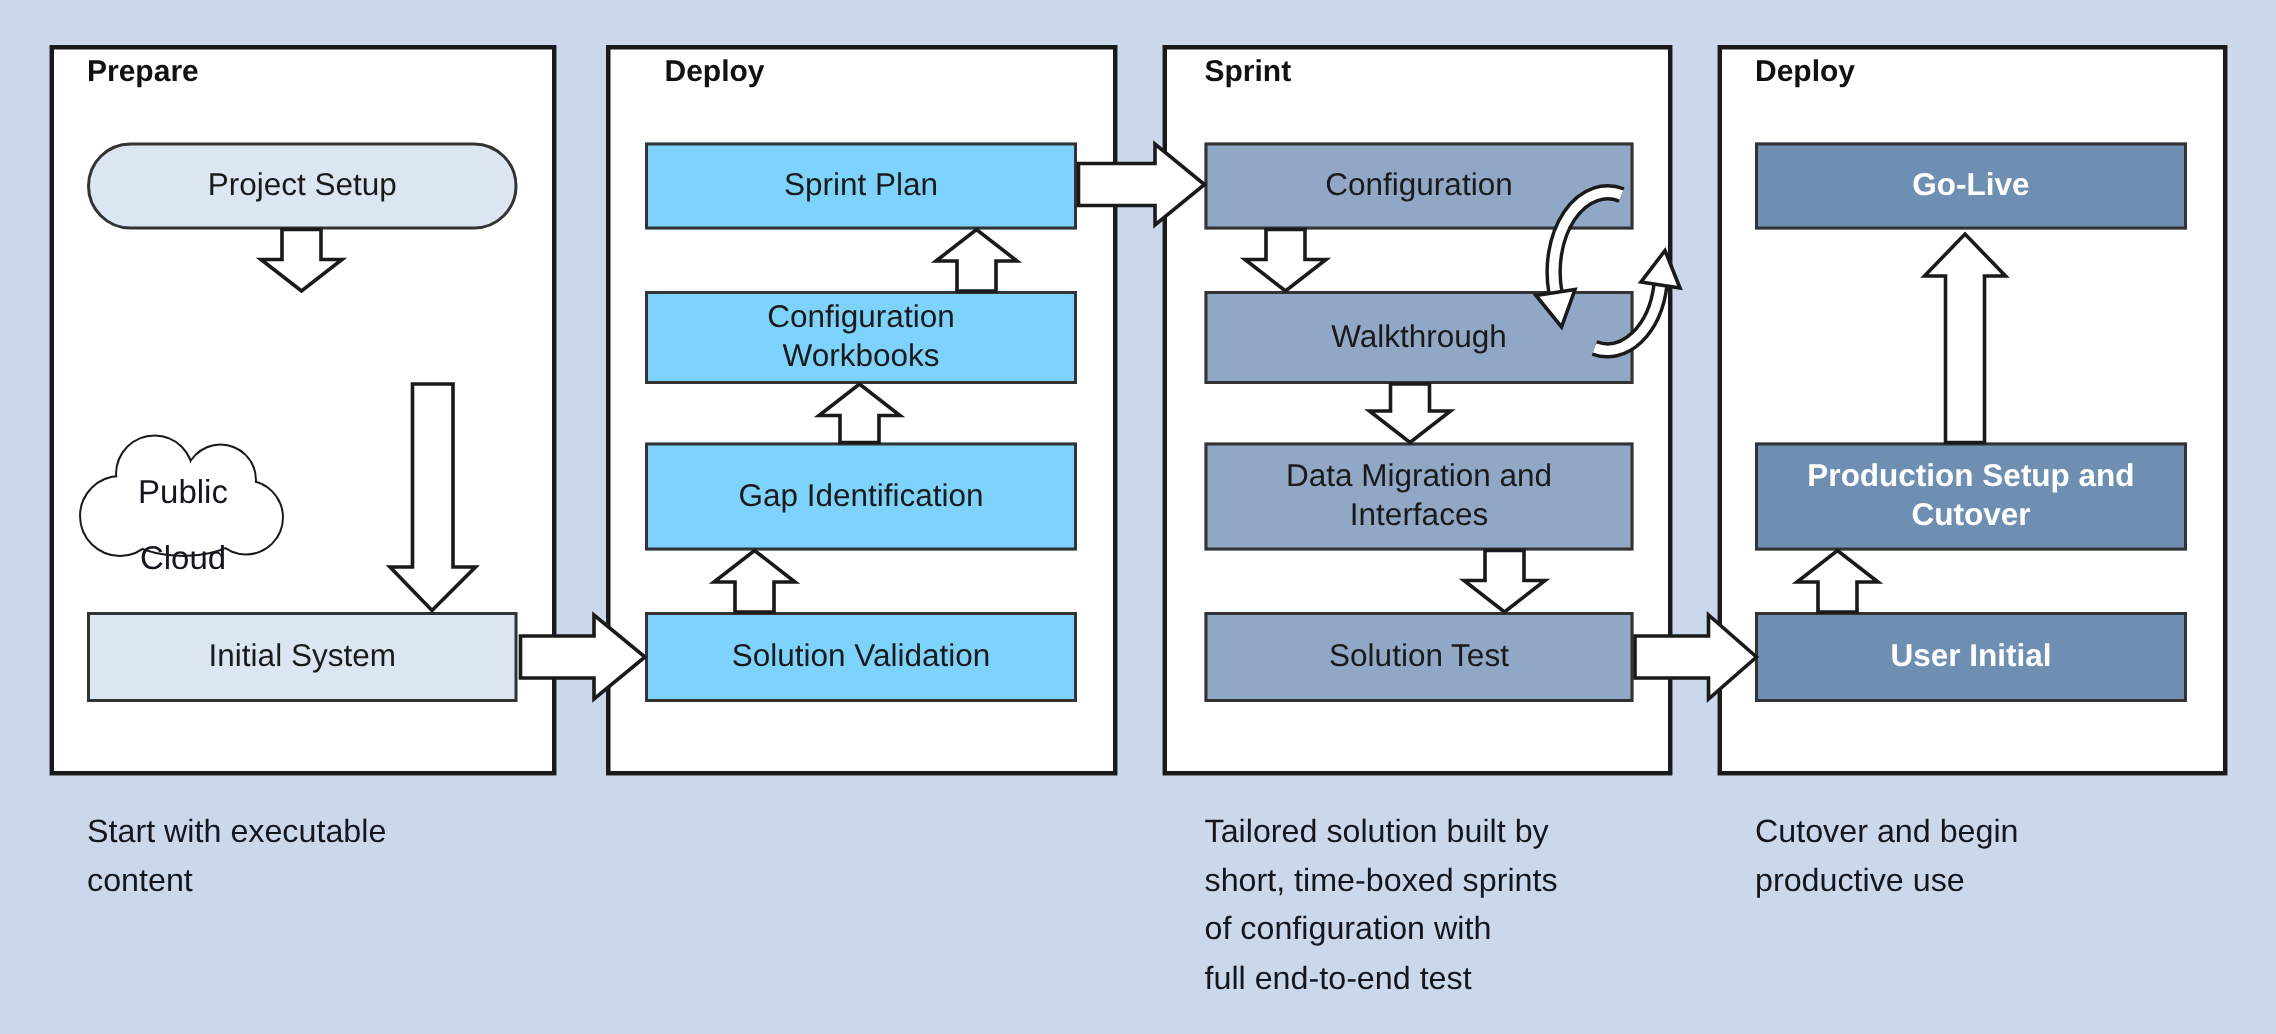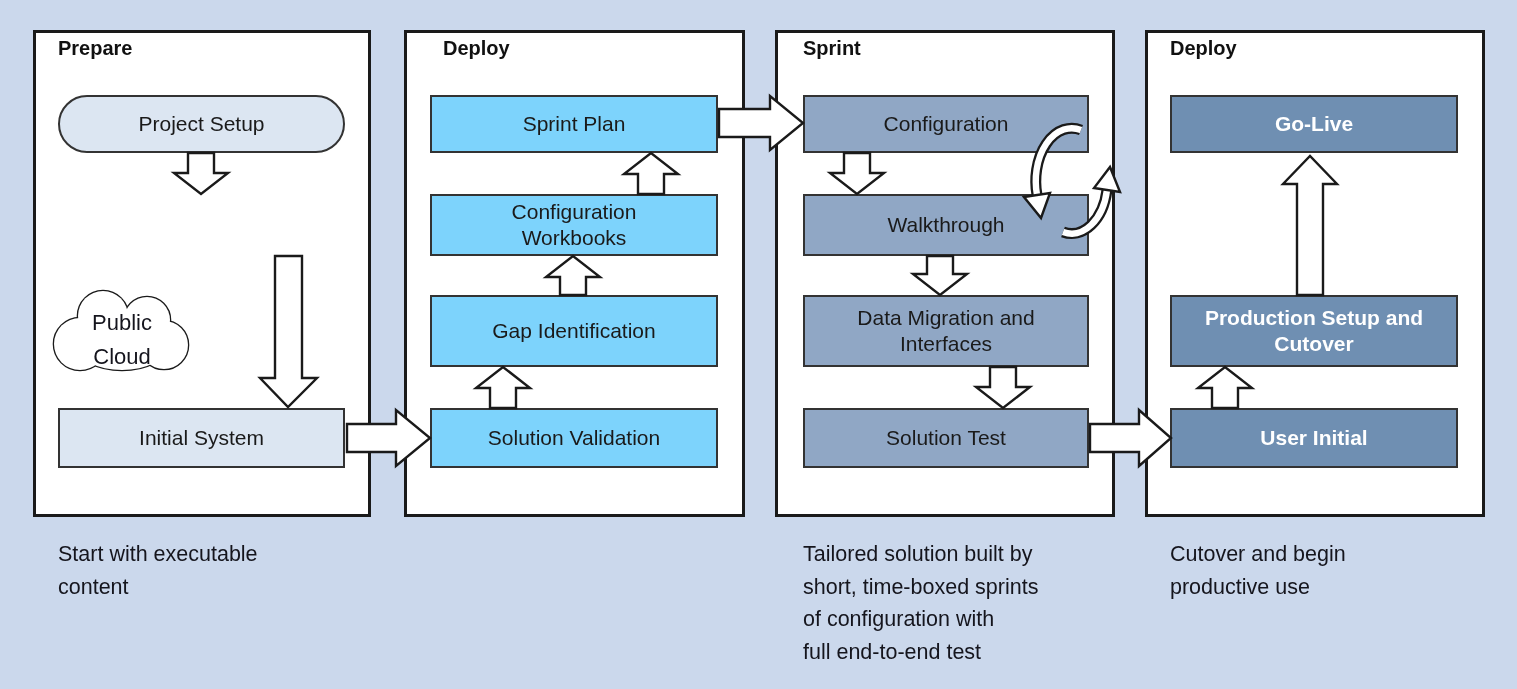--- a/index.html
+++ b/index.html
@@ -71,21 +71,21 @@
     stroke-linejoin:miter;
   }
   .cloud-outline{fill:#ffffff;stroke:#1a1a1a;stroke-width:2.6;}
   .cloud-fill{fill:#ffffff;stroke:none;}
   .loop-band-outer{fill:none;stroke:#1a1a1a;stroke-width:11;}
   .loop-band-inner{fill:none;stroke:#ffffff;stroke-width:6.4;}
   .cloud-label{
     position:absolute;
     left:52px;top:306px;width:140px;
     text-align:center;
-    font-size:22px;line-height:34px;
+    font-size:22px;line-height:44px;
     color:#15151d;
     white-space:pre-line;
     z-index:30;
   }
 </style>
 </head>
 <body>
 
 <div class="canvas">
 

